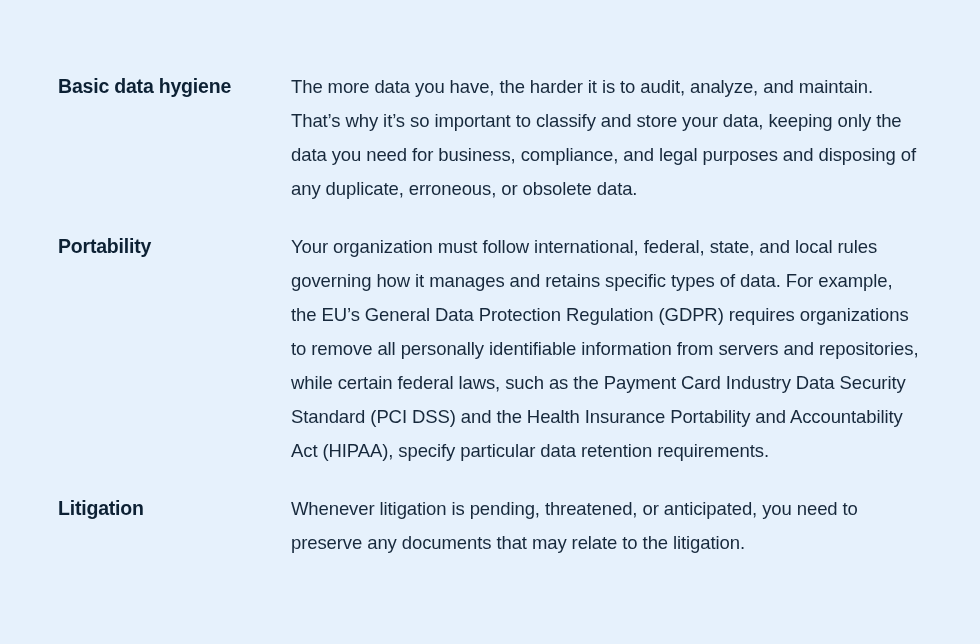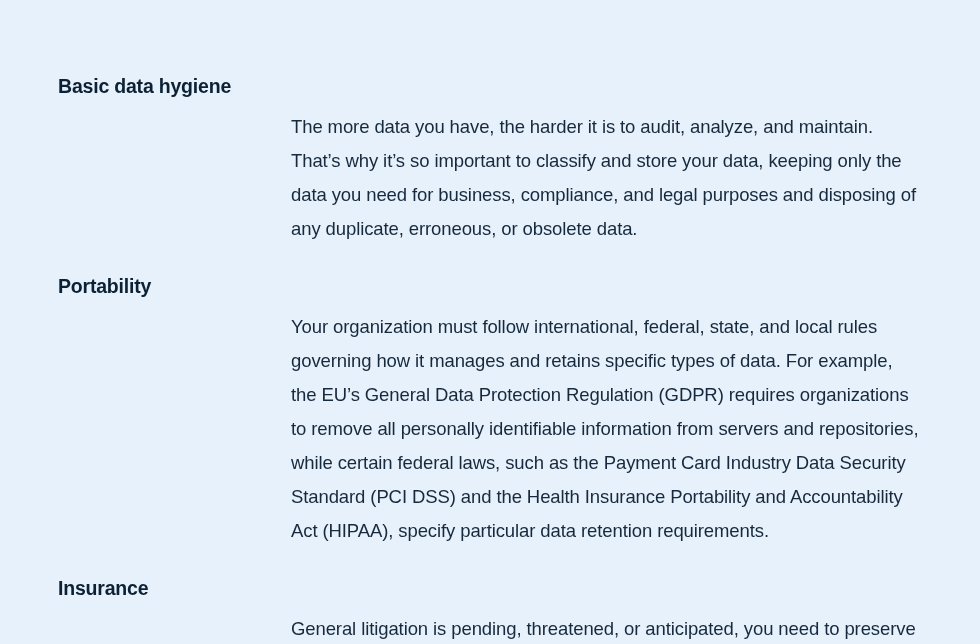--- a/index.html
+++ b/index.html
@@ -37,21 +37,20 @@
     color: #0d2134;
     padding-top: 2px;
   }
   .section-body {
     flex: 1 1 auto;
     max-width: 636px;
     font-size: 18.5px;
     line-height: 34px;
     color: #17293c;
     letter-spacing: -0.1px;
-    margin-top: 40px;
   }
   .section--hygiene { margin-bottom: 24px; }
   .section--compliance { margin-bottom: 24px; }
   .section--litigation { margin-bottom: 0; }
 </style>
 </head>
 <body>
 
 <div class="page">
 
@@ -59,17 +58,17 @@
     <div class="section-term">Basic data hygiene</div>
     <div class="section-body">The more data you have, the harder it is to audit, analyze, and maintain. That’s why it’s so important to classify and store your data, keeping only the data you need for business, compliance, and legal purposes and disposing of any duplicate, erroneous, or obsolete data.</div>
   </div>
 
   <div class="section section--compliance">
     <div class="section-term">Portability</div>
     <div class="section-body">Your organization must follow international, federal, state, and local rules governing how it manages and retains specific types of data. For example, the EU’s General Data Protection Regulation (GDPR) requires organizations to remove all personally identifiable information from servers and repositories, while certain federal laws, such as the Payment Card Industry Data Security Standard (PCI DSS) and the Health Insurance Portability and Accountability Act (HIPAA), specify particular data retention requirements.</div>
   </div>
 
   <div class="section section--litigation">
-    <div class="section-term">Insurance</div>
-    <div class="section-body">General litigation is pending, threatened, or anticipated, you need to preserve any documents that may relate to the litigation.</div>
+    <div class="section-term">Litigation</div>
+    <div class="section-body">Whenever litigation is pending, threatened, or anticipated, you need to preserve any documents that may relate to the litigation.</div>
   </div>
 
 </div>
 
 </body></html>

